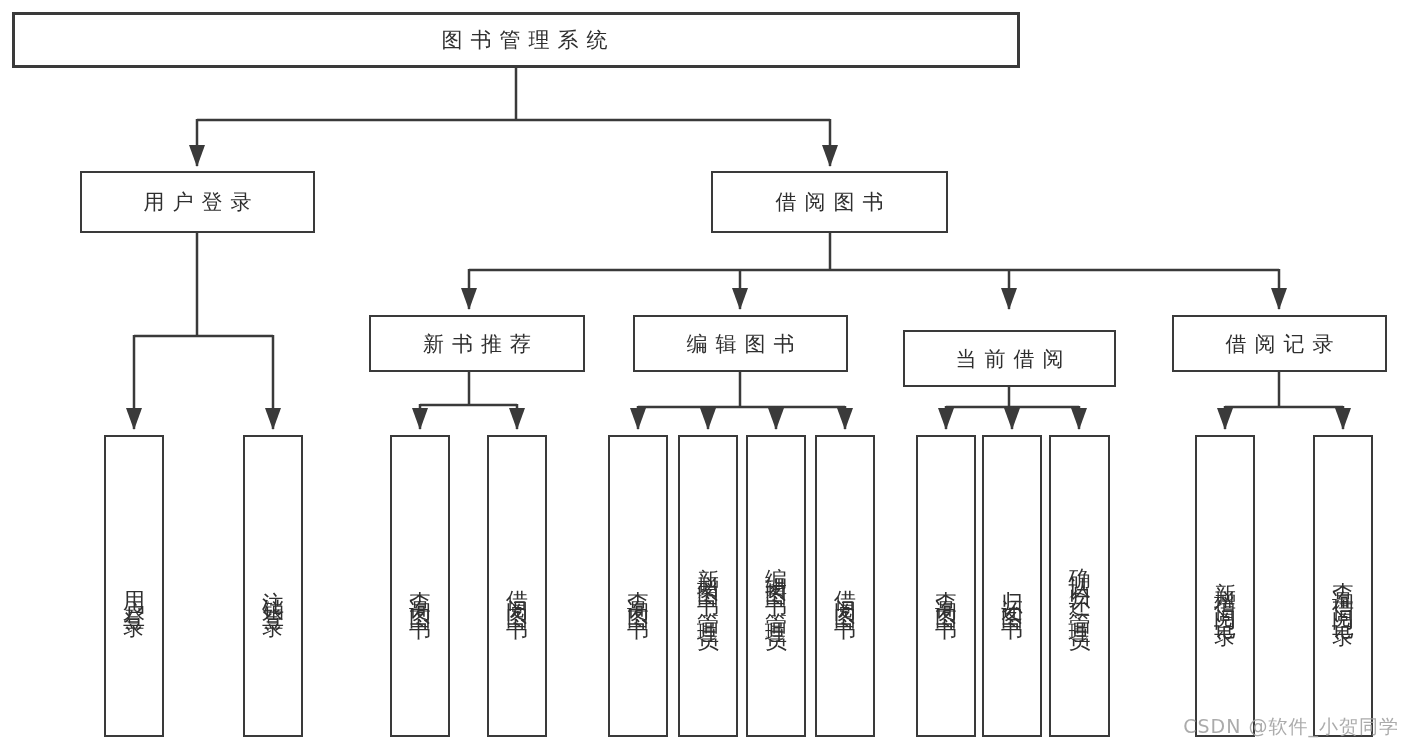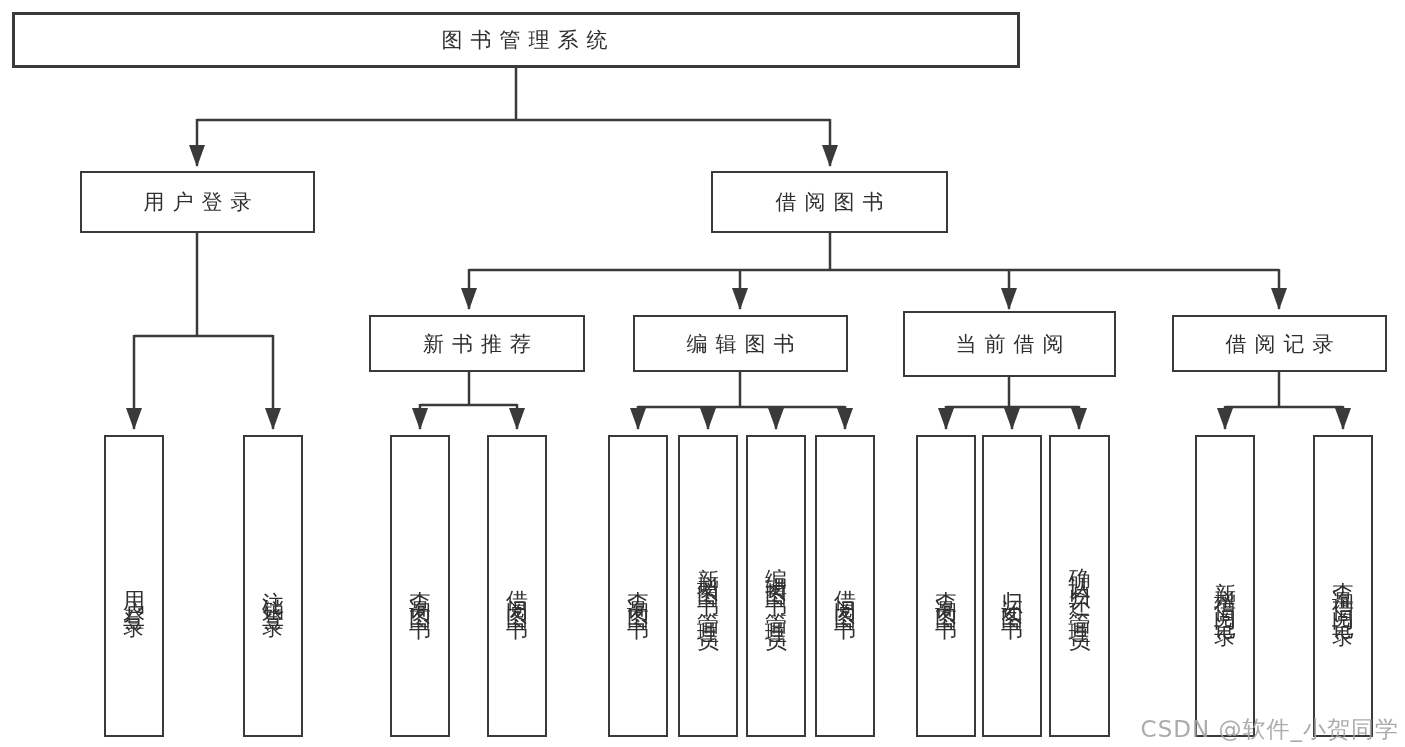--- a/index.html
+++ b/index.html
@@ -37,21 +37,21 @@
     line-height:1;
     letter-spacing:9px;
     margin-bottom:-9px;
     color:#2f2f2f;
     white-space:nowrap;
   }
   .watermark{
     position:absolute;
     right:6px;top:714px;
     z-index:3;
-    font-size:23px;
+    font-size:19px;
     letter-spacing:1px;
     color:rgba(162,162,162,0.9);
     white-space:nowrap;
   }
 </style>
 </head>
 <body>
 
 <div class="canvas">
 
@@ -115,21 +115,21 @@
   <div class="box" style="left:711px;top:171px;width:237px;height:62px">
     <span class="h-label">借阅图书</span>
   </div>
 
   <div class="box" style="left:369px;top:315px;width:216px;height:57px">
     <span class="h-label">新书推荐</span>
   </div>
   <div class="box" style="left:633px;top:315px;width:215px;height:57px">
     <span class="h-label">编辑图书</span>
   </div>
-  <div class="box" style="left:903px;top:311px;width:213px;height:66px">
+  <div class="box" style="left:903px;top:330px;width:213px;height:57px">
     <span class="h-label">当前借阅</span>
   </div>
   <div class="box" style="left:1172px;top:315px;width:215px;height:57px">
     <span class="h-label">借阅记录</span>
   </div>
 
   <div class="box leaf" style="left:104px">
     <span class="v-label">用户登录</span>
   </div>
   <div class="box leaf" style="left:243px">

